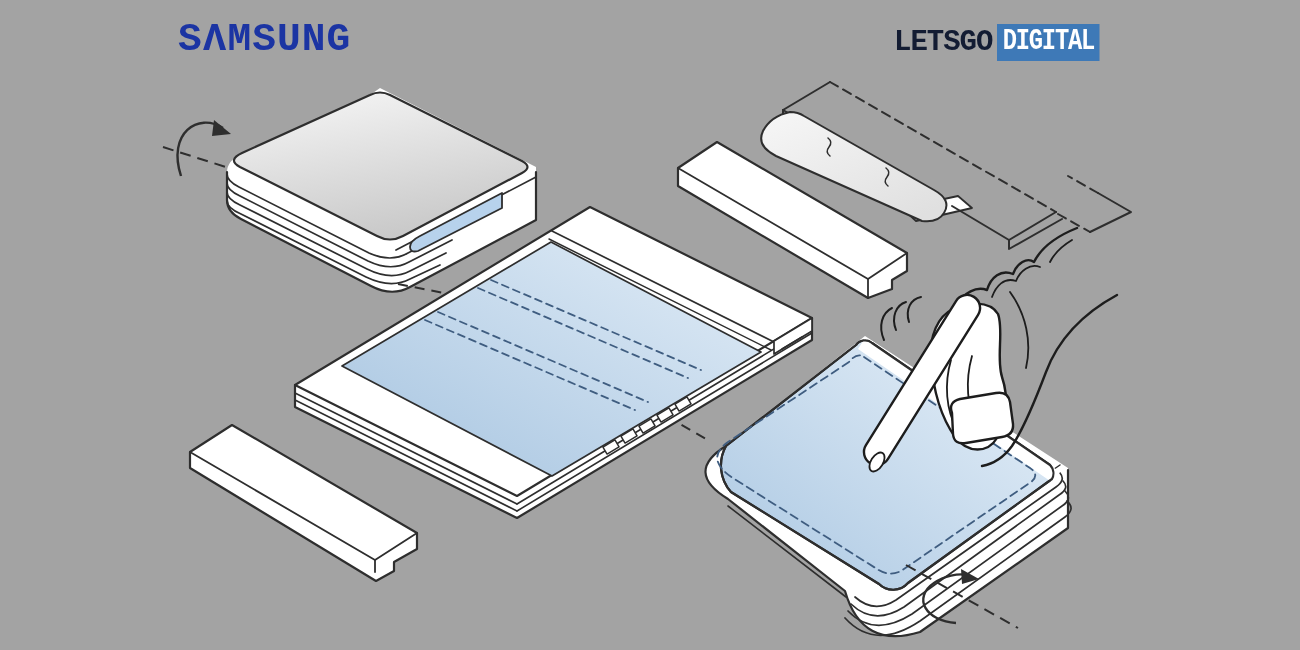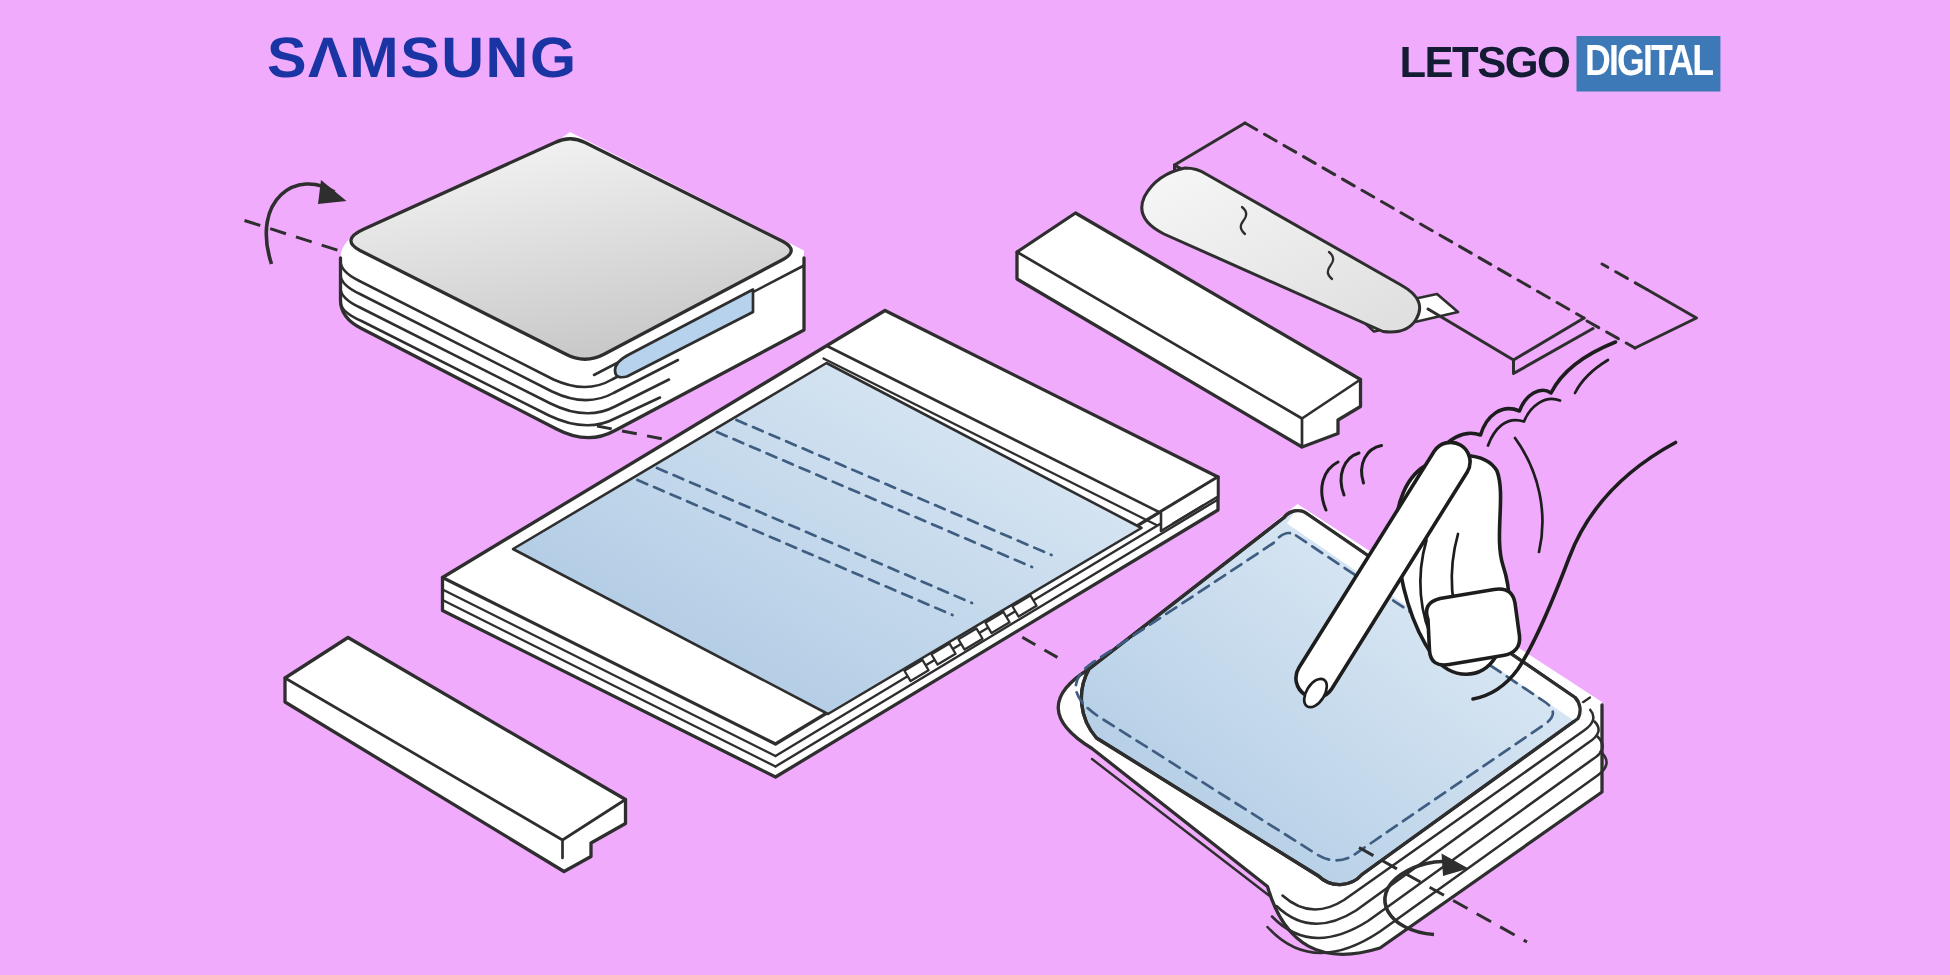--- a/index.html
+++ b/index.html
@@ -1,22 +1,22 @@
 <!DOCTYPE html>
 <html><head>
 <meta charset="utf-8">
 <style>
   html,body{margin:0;padding:0;background:#fff;}
-  .stage{position:relative;width:1300px;height:650px;background:#f0abfc;overflow:hidden;
-         font-family:Liberation Sans, sans-serif;}
+  .stage{position:relative;width:1300px;height:650px;background:#a3a3a3;overflow:hidden;
+         font-family:Liberation Mono, monospace;}
   .hdr-samsung{position:absolute;left:178px;top:18px;font-size:38px;font-weight:bold;
        color:#1b34a3;letter-spacing:1px;transform:scaleX(1.04);transform-origin:left top;}
   .hdr-title{position:absolute;left:458px;top:30px;font-size:20px;font-weight:bold;
        color:#3d3d3d;letter-spacing:0.3px;}
-  .hdr-letsgo{position:absolute;left:933px;top:24px;font-size:29px;font-weight:bold;
+  .hdr-letsgo{position:absolute;left:894px;top:24px;font-size:29px;font-weight:bold;
        letter-spacing:-1px;color:#131c33;display:flex;align-items:center;justify-content:space-between;}
   .hdr-letsgo .lg-badge{display:inline-block;background:#3e79b7;color:#ffffff;
        margin-left:5px;padding:1px 7px 3px 7px;letter-spacing:-1.5px;
        transform:scaleX(0.82);transform-origin:left center;}
   .hdr-letsgo .lg-badge-inner{display:inline-block;}
   svg{position:absolute;left:0;top:0;}
   svg path, svg line, svg rect, svg ellipse, svg polygon{vector-effect:non-scaling-stroke;}
 </style>
 </head>
 <body>

